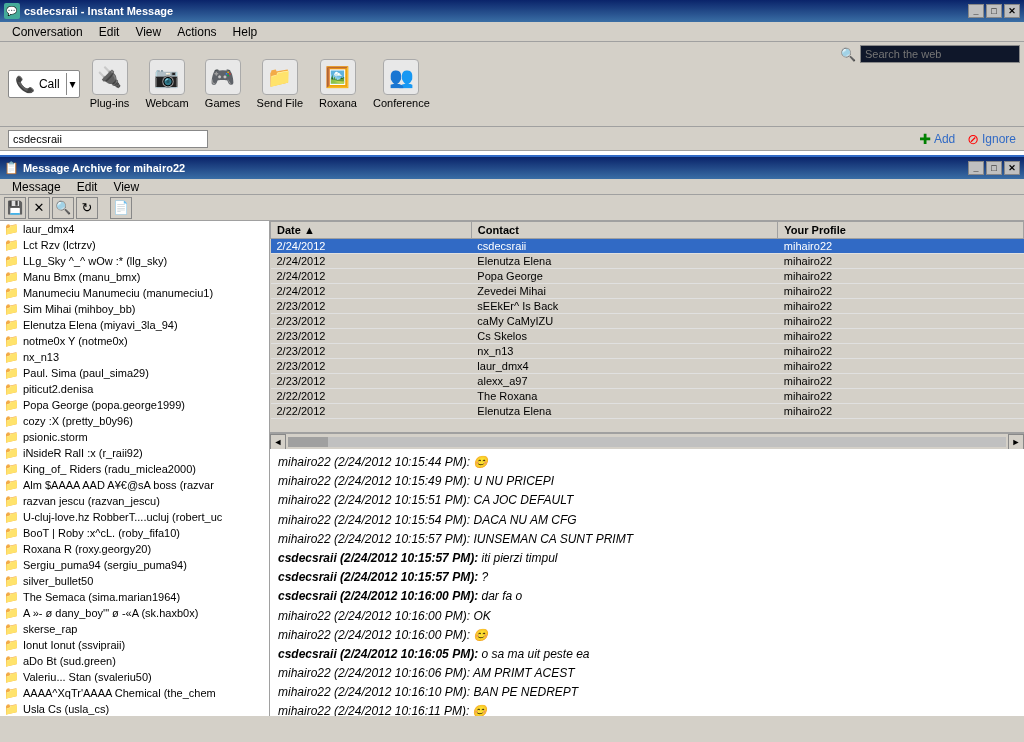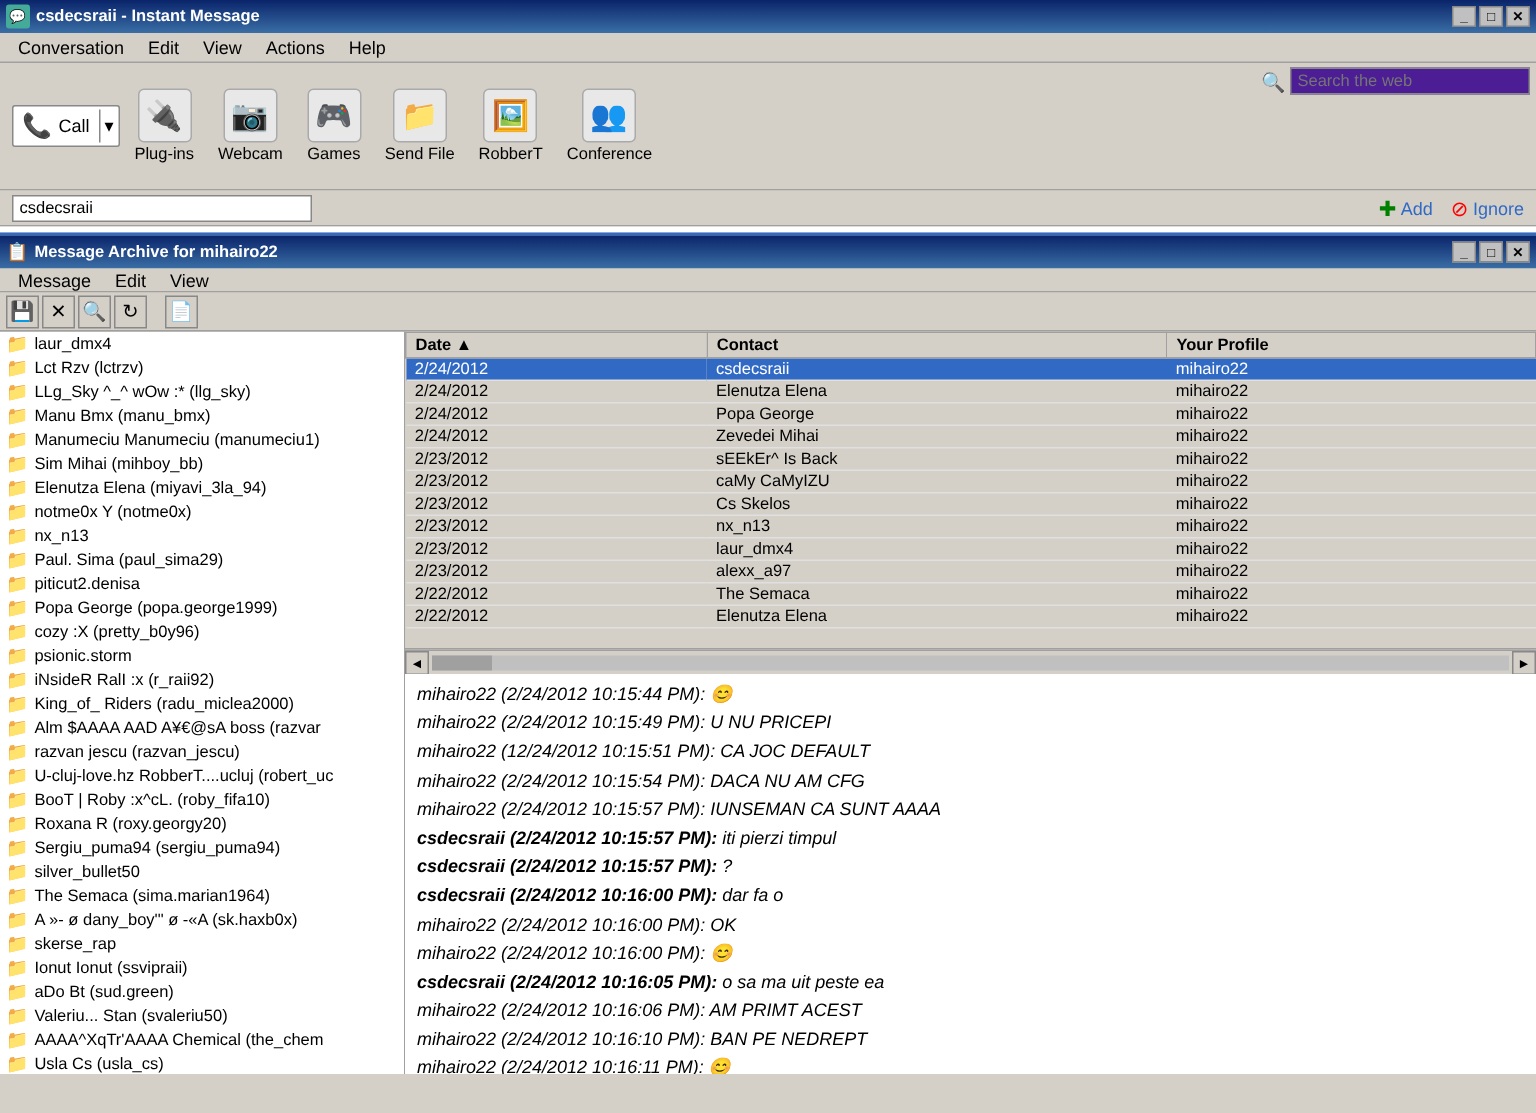--- a/index.html
+++ b/index.html
@@ -48,21 +48,21 @@
       top: 22px;
       right: 4px;
       display: flex;
       align-items: center;
       height: 20px;
     }
     .search-box {
       width: 160px;
       height: 18px;
       border: 1px solid #888;
-      background: #4c1d95;
+      background: #0f172a;
       font-size: 11px;
       padding: 0 4px;
       color: #888;
     }
 
     
     .toolbar {
       background: #d4d0c8;
       height: 85px;
       display: flex;
@@ -341,21 +341,21 @@
     <span>Games</span>
   </div>
 
   <div class="tool-btn">
     <div class="tool-icon" style="background:#e8e8e8; border:1px solid #aaa;">📁</div>
     <span>Send File</span>
   </div>
 
   <div class="tool-btn">
     <div class="tool-icon" style="background:#e8e8e8; border:1px solid #aaa;">🖼️</div>
-    <span>RobberT</span>
+    <span>Roxana</span>
   </div>
 
   <div class="tool-btn">
     <div class="tool-icon" style="background:#e8e8e8; border:1px solid #aaa;">👥</div>
     <span>Conference</span>
   </div>
 </div>
 
 <div class="contact-bar">
   <input class="contact-input" type="text" value="csdecsraii" style="">
@@ -591,21 +591,21 @@
                 <td>laur_dmx4</td>
                 <td>mihairo22</td>
               </tr>
               <tr>
                 <td>2/23/2012</td>
                 <td>alexx_a97</td>
                 <td>mihairo22</td>
               </tr>
               <tr>
                 <td>2/22/2012</td>
-                <td>The Semaca</td>
+                <td>The Roxana</td>
                 <td>mihairo22</td>
               </tr>
               <tr>
                 <td>2/22/2012</td>
                 <td>Elenutza Elena</td>
                 <td>mihairo22</td>
               </tr>
             </tbody>
         </table>
       </div>
@@ -614,23 +614,23 @@
         <div class="h-scroll-btn">◄</div>
         <div class="h-scroll-track">
           <div class="h-scroll-thumb"></div>
         </div>
         <div class="h-scroll-btn">►</div>
       </div>
 
       <div class="chat-area" id="chat-messages">
       <p class="chat-line"><span class="">mihairo22 (2/24/2012 10:15:44 PM):</span> <span>😊</span></p>
           <p class="chat-line"><span class="">mihairo22 (2/24/2012 10:15:49 PM):</span> <span>U NU PRICEPI</span></p>
-          <p class="chat-line"><span class="">mihairo22 (12/24/2012 10:15:51 PM):</span> <span>CA JOC DEFAULT</span></p>
+          <p class="chat-line"><span class="">mihairo22 (2/24/2012 10:15:51 PM):</span> <span>CA JOC DEFAULT</span></p>
           <p class="chat-line"><span class="">mihairo22 (2/24/2012 10:15:54 PM):</span> <span>DACA NU AM CFG</span></p>
-          <p class="chat-line"><span class="">mihairo22 (2/24/2012 10:15:57 PM):</span> <span>IUNSEMAN CA SUNT AAAA</span></p>
+          <p class="chat-line"><span class="">mihairo22 (2/24/2012 10:15:57 PM):</span> <span>IUNSEMAN CA SUNT PRIMT</span></p>
           <p class="chat-line"><span class="bold-sender">csdecsraii (2/24/2012 10:15:57 PM):</span> <span>iti pierzi timpul</span></p>
           <p class="chat-line"><span class="bold-sender">csdecsraii (2/24/2012 10:15:57 PM):</span> <span>?</span></p>
           <p class="chat-line"><span class="bold-sender">csdecsraii (2/24/2012 10:16:00 PM):</span> <span>dar fa o</span></p>
           <p class="chat-line"><span class="">mihairo22 (2/24/2012 10:16:00 PM):</span> <span>OK</span></p>
           <p class="chat-line"><span class="">mihairo22 (2/24/2012 10:16:00 PM):</span> <span>😊</span></p>
           <p class="chat-line"><span class="bold-sender">csdecsraii (2/24/2012 10:16:05 PM):</span> <span>o sa ma uit peste ea</span></p>
           <p class="chat-line"><span class="">mihairo22 (2/24/2012 10:16:06 PM):</span> <span>AM PRIMT ACEST</span></p>
           <p class="chat-line"><span class="">mihairo22 (2/24/2012 10:16:10 PM):</span> <span>BAN PE NEDREPT</span></p>
           <p class="chat-line"><span class="">mihairo22 (2/24/2012 10:16:11 PM):</span> <span>😊</span></p>
         </div>

